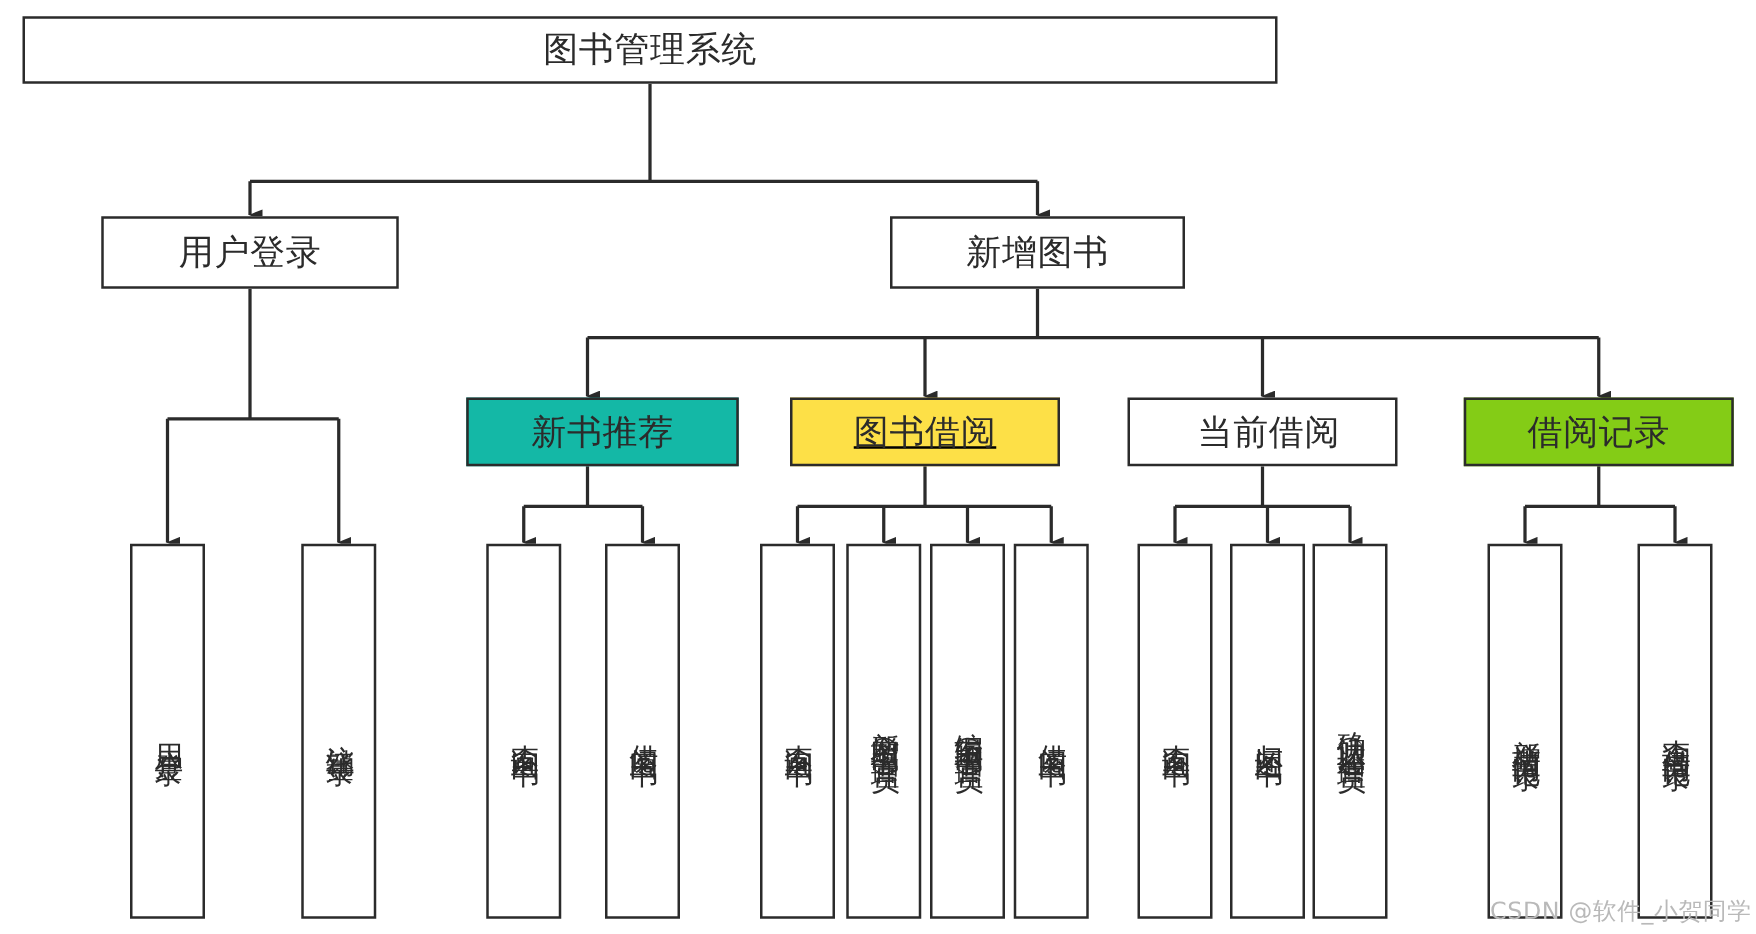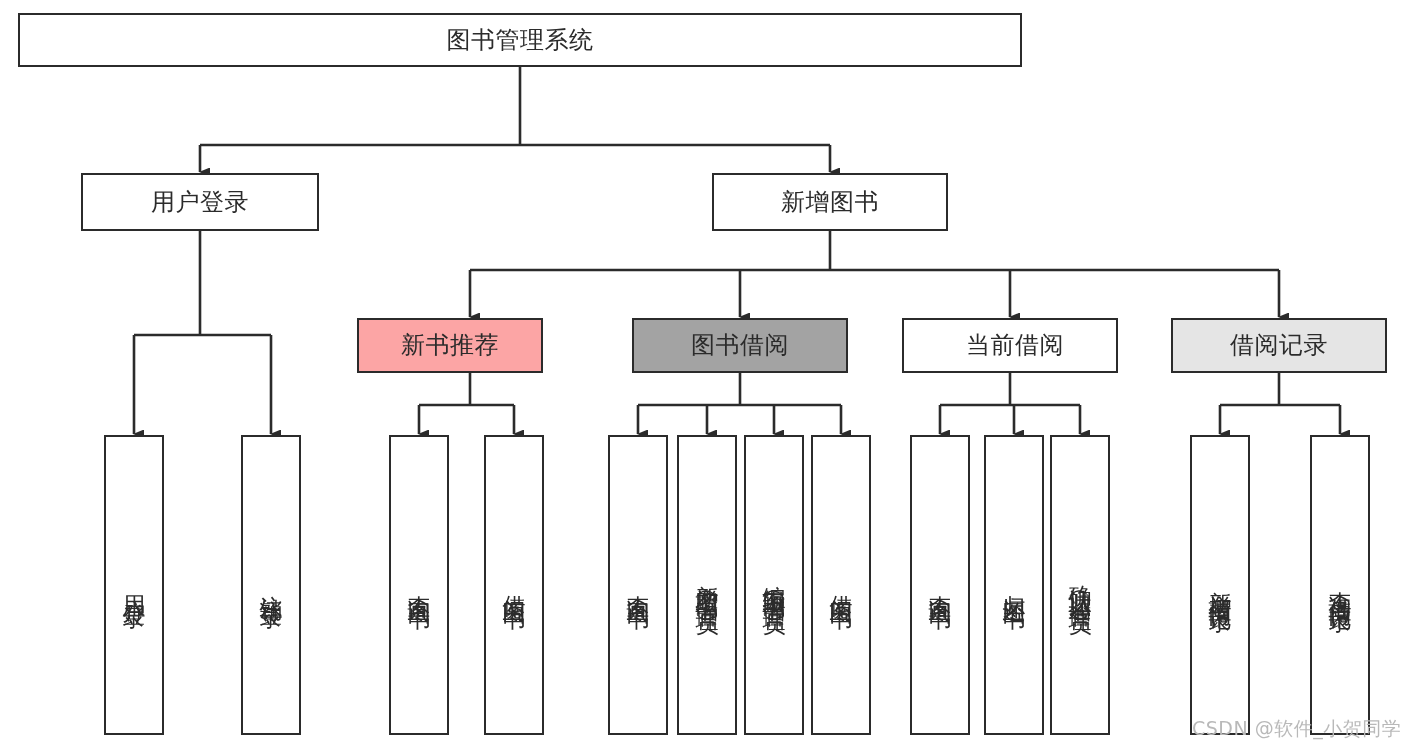--- a/index.html
+++ b/index.html
@@ -37,21 +37,21 @@
     overflow: hidden;
   }
   .node-label {
     color: #2b2b2b;
     text-align: center;
     line-height: 1.18;
     letter-spacing: 0.5px;
     white-space: pre-wrap;
   }
   .node.horizontal .node-label {
-    font-size: 24px;
+    font-size: 28px;
     writing-mode: horizontal-tb;
   }
   .node.vertical {
     align-items: center;
     justify-content: center;
   }
   .node.vertical .node-label {
     font-size: 23px;
     writing-mode: vertical-rl;
     text-orientation: upright;
@@ -116,30 +116,30 @@
   <div id="node-layer">
       <div class="node horizontal" style="left: 18px; top: 13px; width: 1004px; height: 54px; border-color: rgb(43, 43, 43); background: rgb(255, 255, 255);">
         <span class="node-label">图书管理系统</span>
       </div>
       <div class="node horizontal" style="left: 81px; top: 173px; width: 238px; height: 58px; border-color: rgb(43, 43, 43); background: rgb(255, 255, 255);">
         <span class="node-label">用户登录</span>
       </div>
       <div class="node horizontal" style="left: 712px; top: 173px; width: 236px; height: 58px; border-color: rgb(43, 43, 43); background: rgb(255, 255, 255);">
         <span class="node-label">新增图书</span>
       </div>
-      <div class="node horizontal" style="left: 357px; top: 318px; width: 186px; height: 55px; border-color: rgb(43, 43, 43); background: #fca5a5;">
+      <div class="node horizontal" style="left: 373px; top: 318px; width: 218px; height: 55px; border-color: rgb(43, 43, 43); background: #14b8a6;">
         <span class="node-label">新书推荐</span>
       </div>
-      <div class="node horizontal" style="left: 632px; top: 318px; width: 216px; height: 55px; border-color: rgb(43, 43, 43); background: #a3a3a3;">
+      <div class="node horizontal" style="left: 632px; top: 318px; width: 216px; height: 55px; border-color: rgb(43, 43, 43); background: #fde047; text-decoration: underline;">
         <span class="node-label">图书借阅</span>
       </div>
       <div class="node horizontal" style="left: 902px; top: 318px; width: 216px; height: 55px; border-color: rgb(43, 43, 43); background: rgb(255, 255, 255); padding-left: 10px;">
         <span class="node-label">当前借阅</span>
       </div>
-      <div class="node horizontal" style="left: 1171px; top: 318px; width: 216px; height: 55px; border-color: rgb(43, 43, 43); background: #e5e5e5;">
+      <div class="node horizontal" style="left: 1171px; top: 318px; width: 216px; height: 55px; border-color: rgb(43, 43, 43); background: #84cc16;">
         <span class="node-label">借阅记录</span>
       </div>
       <div class="node vertical" style="left: 104px; top: 435px; width: 60px; height: 300px; border-color: rgb(43, 43, 43); background: rgb(255, 255, 255);">
         <span class="node-label">用户登录</span>
       </div>
       <div class="node vertical" style="left: 241px; top: 435px; width: 60px; height: 300px; border-color: rgb(43, 43, 43); background: rgb(255, 255, 255);">
         <span class="node-label">注销登录</span>
       </div>
       <div class="node vertical" style="left: 389px; top: 435px; width: 60px; height: 300px; border-color: rgb(43, 43, 43); background: rgb(255, 255, 255);">
         <span class="node-label">查询图书</span>

